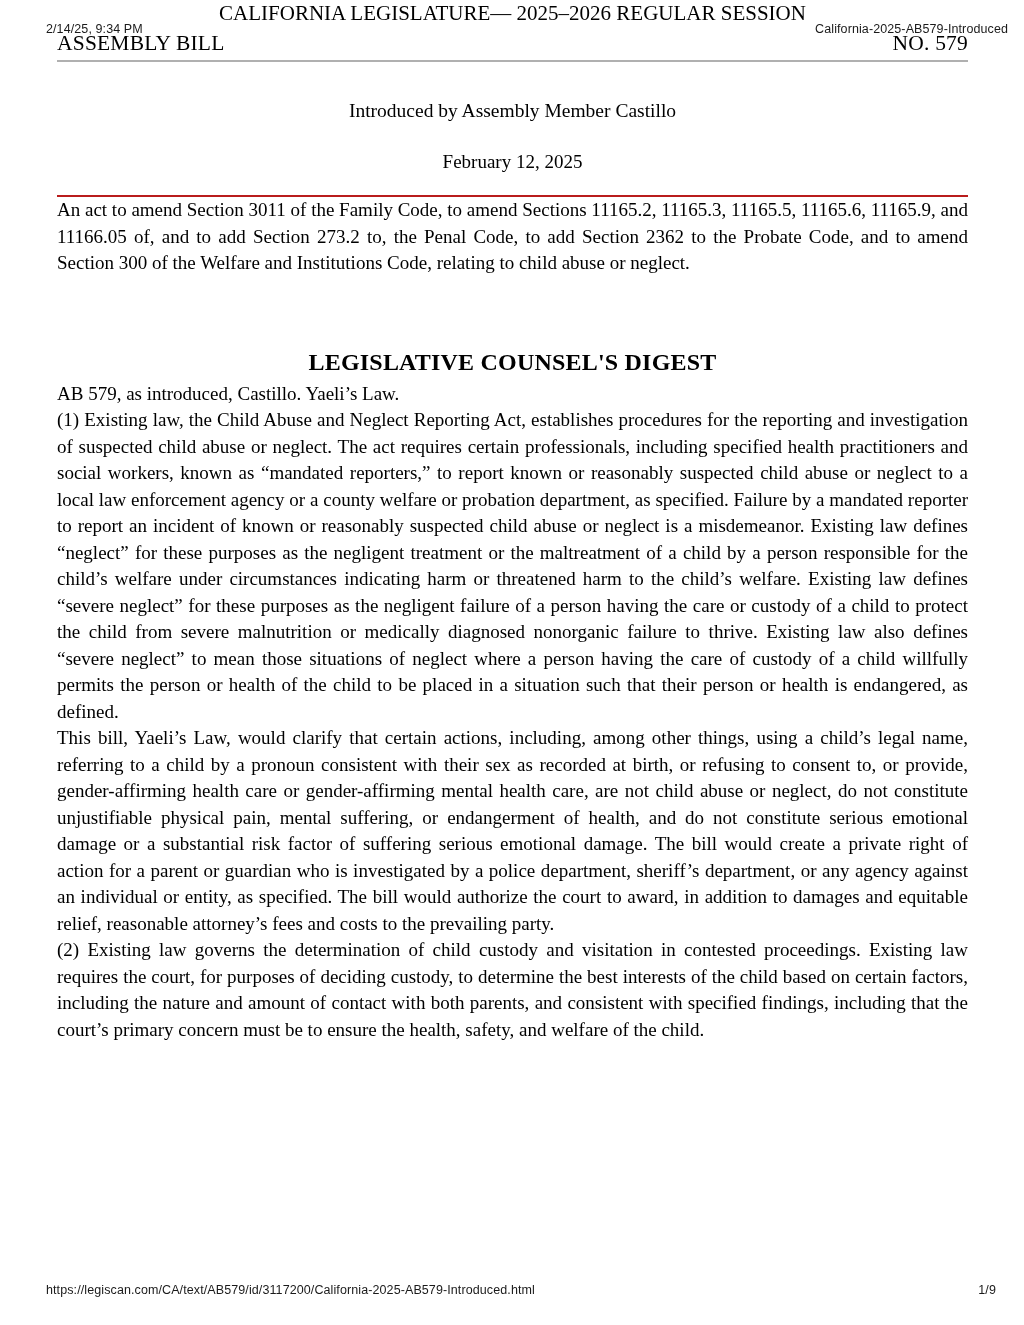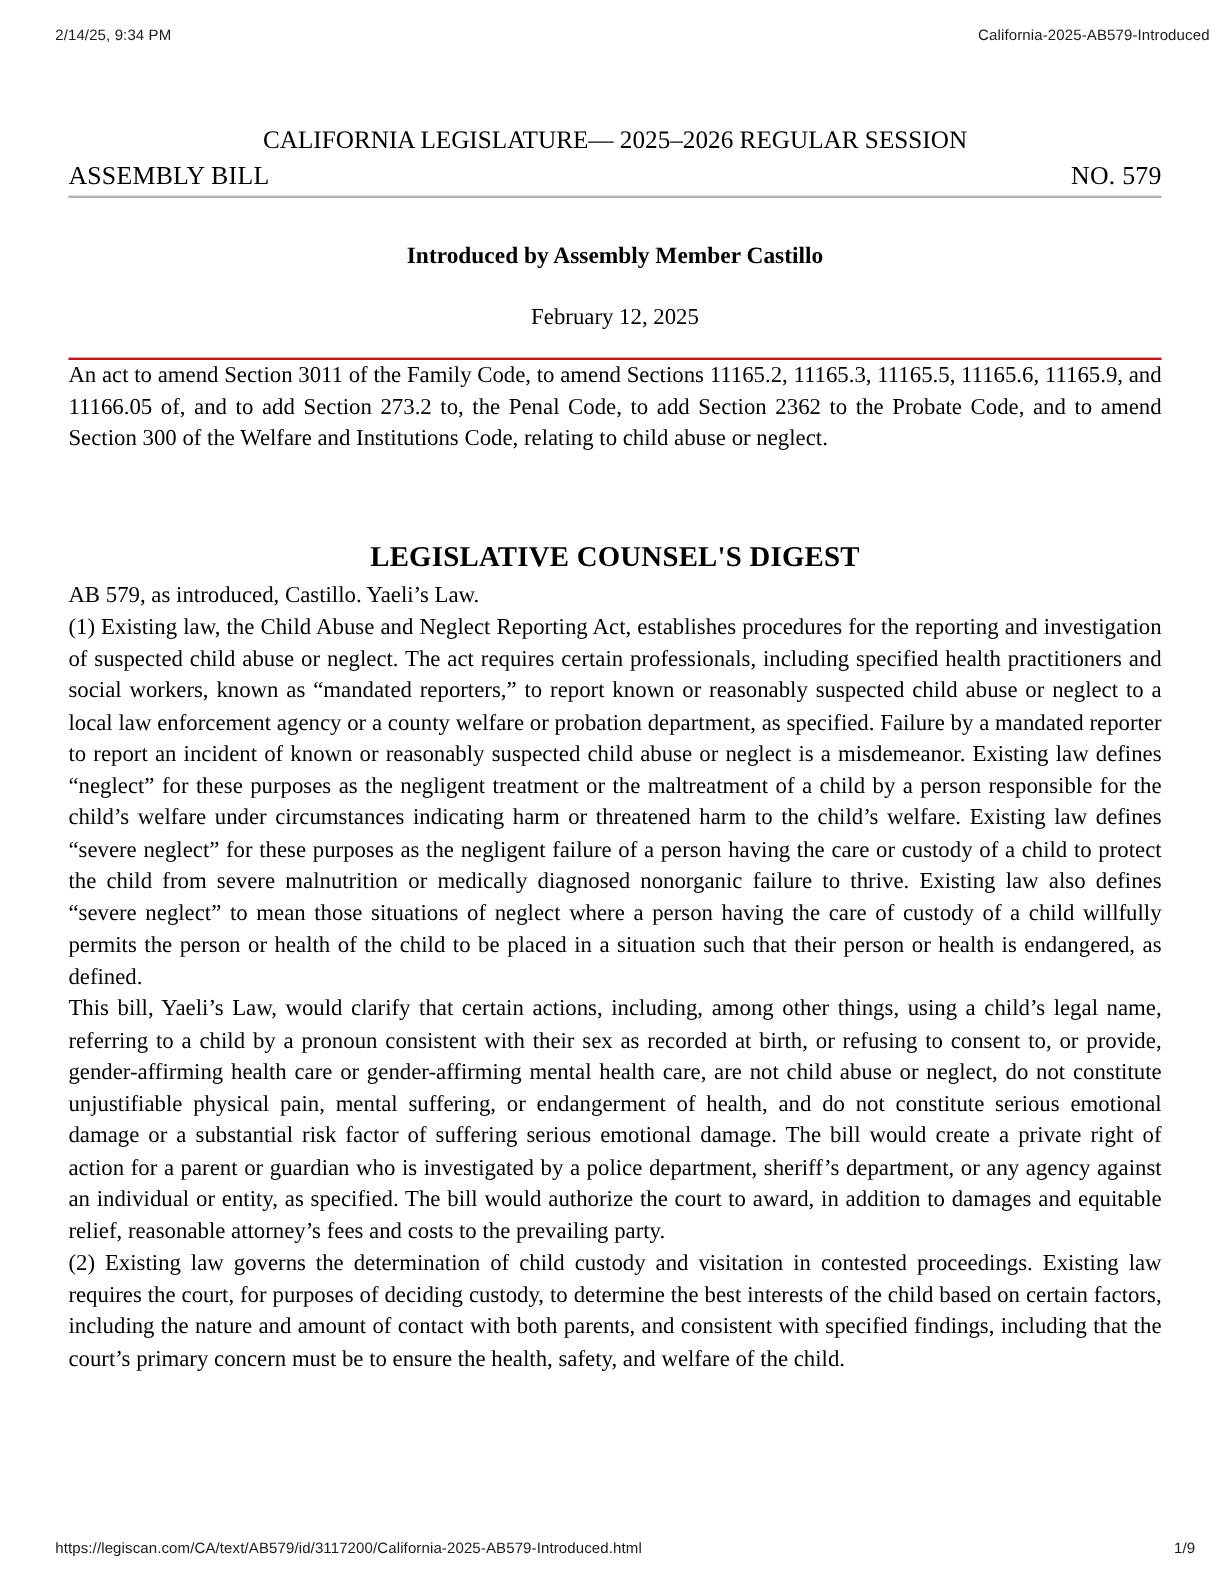--- a/index.html
+++ b/index.html
@@ -55,41 +55,40 @@
     position: absolute;
     left: 57px;
     top: 0;
     width: 911px;
   }
 
   .session-line {
     text-align: center;
     font-size: 21px;
     line-height: 26px;
-    margin-top: 103px;
     white-space: nowrap;
   }
 
   .billhead {
     margin-top: 4px;
     display: flex;
     align-items: baseline;
     justify-content: space-between;
     font-weight: normal;
     font-size: 21.5px;
     line-height: 26px;
     border-bottom: 2px solid #b0b0b0;
     padding-bottom: 4px;
   }
   .billhead .bill-type { letter-spacing: 0.2px; }
   .billhead .bill-number { letter-spacing: 0.2px; }
 
   .introduced-by {
     text-align: center;
-    font-weight: bold;
+    font-weight: normal;
     font-size: 19.5px;
     line-height: 24px;
     margin-top: 37px;
   }
 
   .intro-date {
     text-align: center;
     font-size: 19px;
     line-height: 24px;
     margin-top: 27px;

